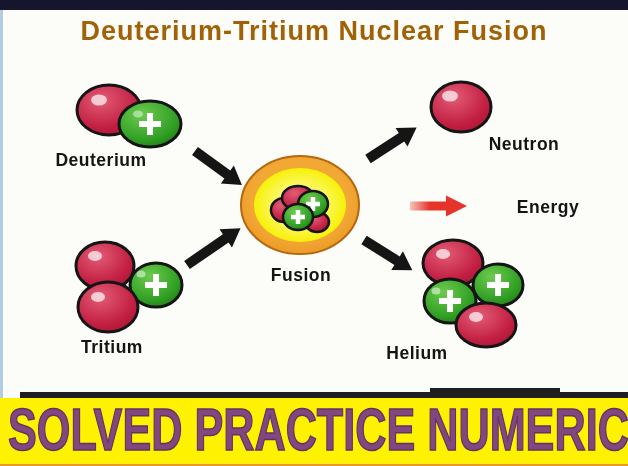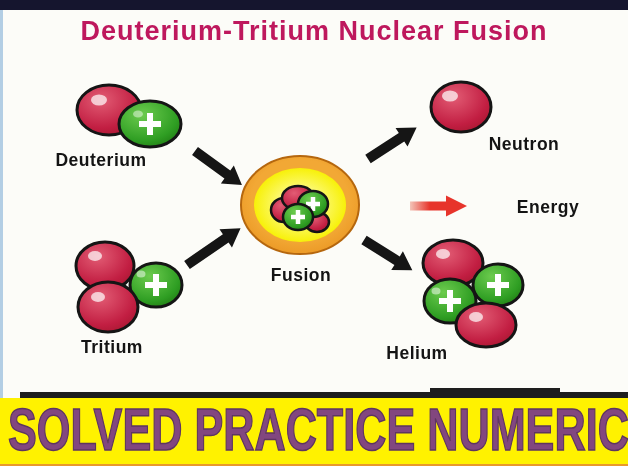--- a/index.html
+++ b/index.html
@@ -54,21 +54,21 @@
   }
 </style>
 </head>
 <body>
 
 <div id="stage">
 
   <div class="top-bar" style="background: rgb(21, 21, 46);"></div>
   <div class="left-edge" style="background: rgb(179, 206, 228);"></div>
 
-  <div class="title" style="color: #be185d;">Deuterium-Tritium Nuclear Fusion</div>
+  <div class="title" style="color: #a16207;">Deuterium-Tritium Nuclear Fusion</div>
 
   <svg class="diagram-svg" viewBox="0 0 628 466" xmlns="http://www.w3.org/2000/svg">
     <defs>
       <radialGradient id="gradRed" cx="0.38" cy="0.3" r="0.8">
         <stop offset="0%" stop-color="#E25C74"></stop>
         <stop offset="70%" stop-color="#C21E42"></stop>
         <stop offset="100%" stop-color="#A5172F"></stop>
       </radialGradient>
       <radialGradient id="gradGreen" cx="0.38" cy="0.3" r="0.8">
         <stop offset="0%" stop-color="#6CCB4E"></stop>

